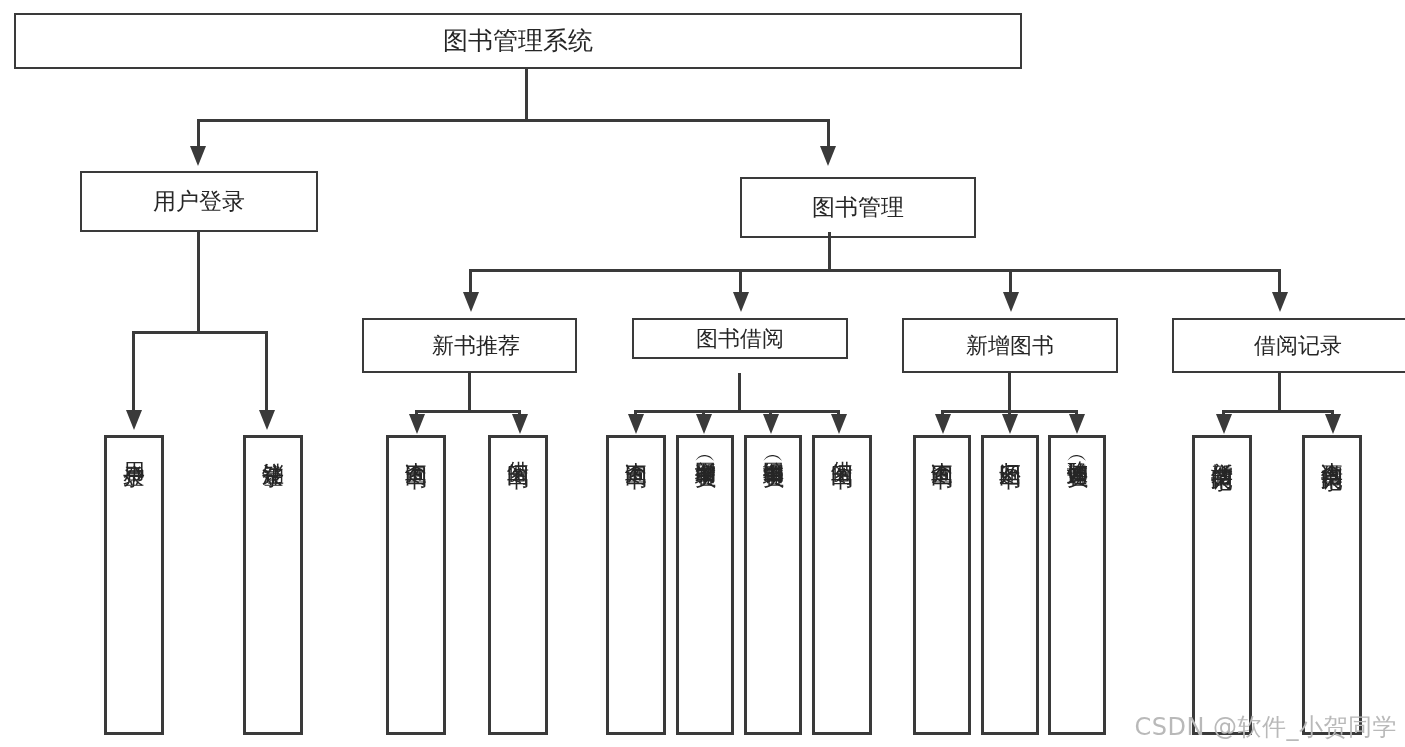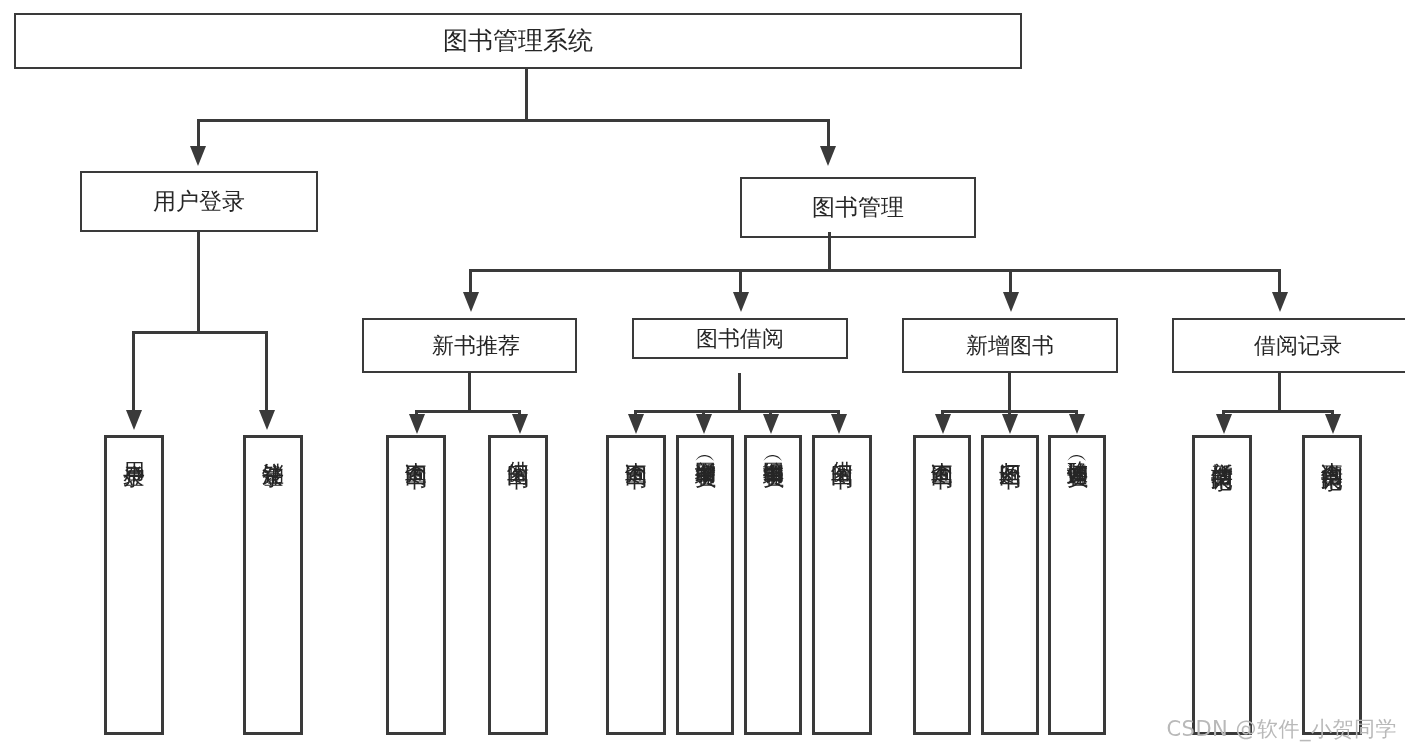--- a/index.html
+++ b/index.html
@@ -74,21 +74,21 @@
     height: 0;
     border-left: 8px solid transparent;
     border-right: 8px solid transparent;
     border-top: 20px solid #3a3a3a;
   }
   
   #watermark {
     position: absolute;
     right: 8px;
     bottom: 4px;
-    font-size: 21px;
+    font-size: 24px;
     color: #b9b9b9;
     letter-spacing: 0.5px;
     white-space: nowrap;
     font-family: "DejaVu Sans", "Liberation Sans", sans-serif;
   }
 </style>
 </head>
 <body>
 
 <div id="canvas">

